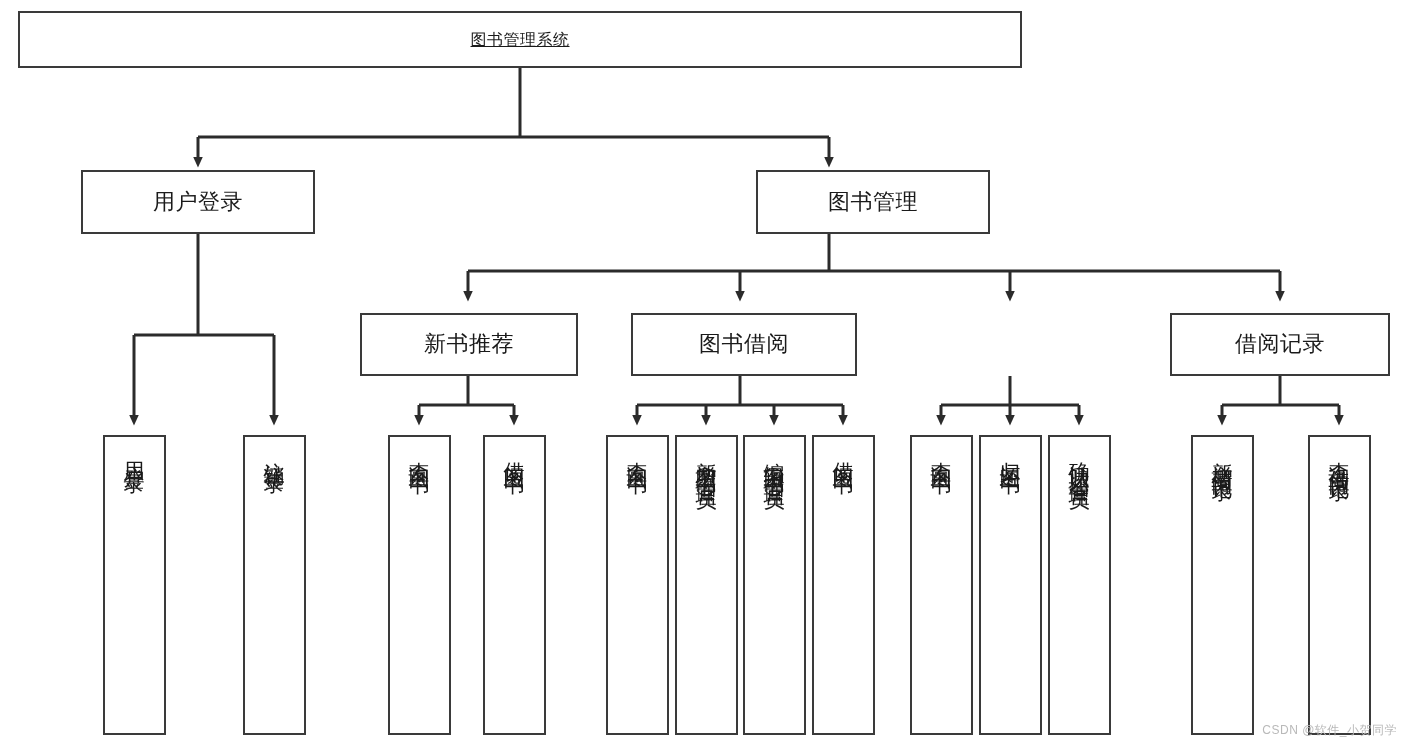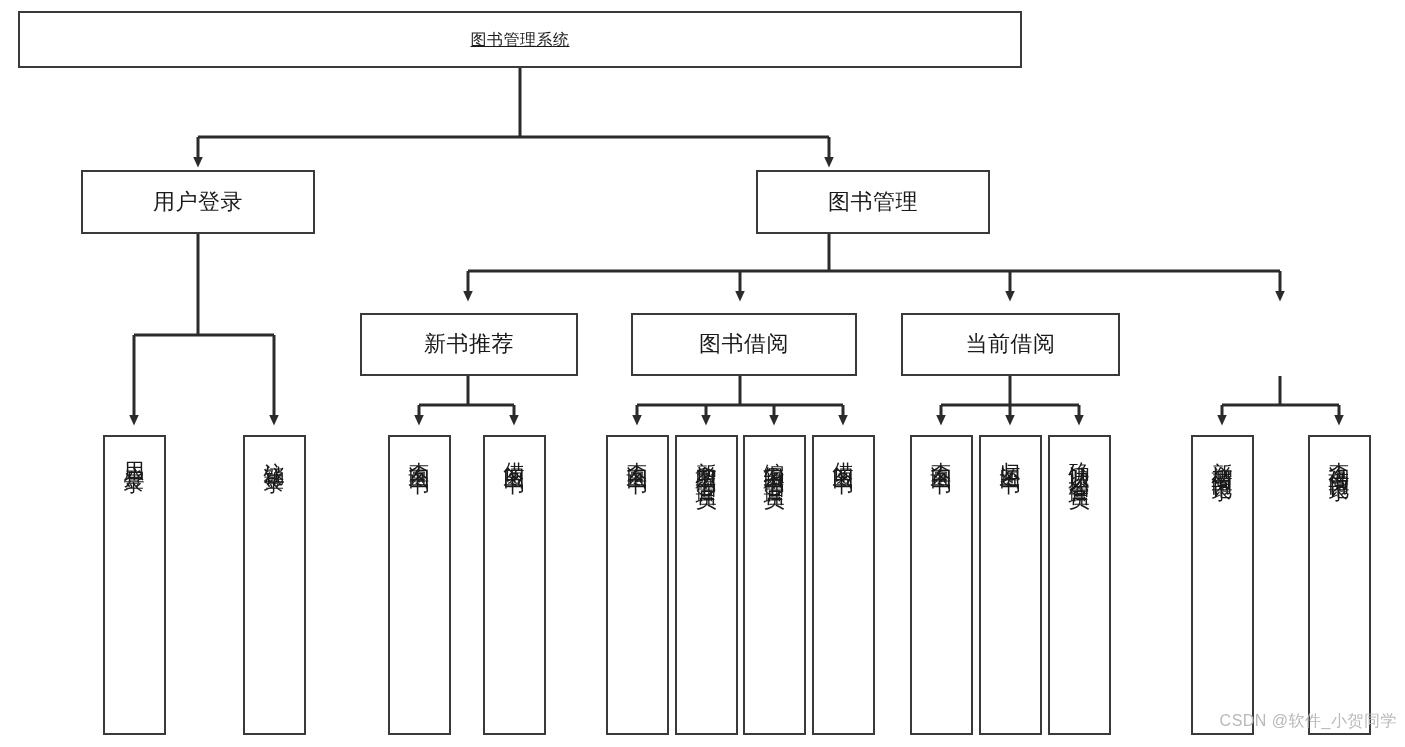--- a/index.html
+++ b/index.html
@@ -59,22 +59,22 @@
     writing-mode: vertical-rl;
     text-orientation: upright;
     font-size: 21px;
     line-height: 1.0;
     letter-spacing: 4px;
     white-space: nowrap;
   }
   .watermark {
     position: absolute;
     right: 8px;
-    bottom: 15px;
-    font-size: 16px;
+    bottom: 8px;
+    font-size: 12px;
     color: #b9b9b9;
     white-space: nowrap;
     letter-spacing: 0.5px;
     margin-left: 14px;
   }
 </style>
 </head>
 <body>
 
 <div id="canvas">
@@ -141,22 +141,22 @@
   <div class="node horiz" style="left:756px; top:170px; width:234px; height:64px;">
     <span class="label">图书管理</span>
   </div>
 
   <div class="node horiz" style="left:360px; top:313px; width:218px; height:63px;">
     <span class="label">新书推荐</span>
   </div>
   <div class="node horiz" style="left:631px; top:313px; width:226px; height:63px;">
     <span class="label">图书借阅</span>
   </div>
-  <div class="node horiz" style="left:901px; top:313px; width:219px; height:63px;">
-    <span class="label">当前借阅</span>
+  <div class="node horiz" style="left:1170px; top:313px; width:220px; height:63px;">
+    <span class="label">借阅记录</span>
   </div>
 
   <div class="node leaf" style="left:103px; top:435px; width:63px; height:300px;">
     <span class="label">用户登录</span>
   </div>
   <div class="node leaf" style="left:243px; top:435px; width:63px; height:300px;">
     <span class="label">注销登录</span>
   </div>
 
   <div class="node leaf" style="left:388px; top:435px; width:63px; height:300px;">

